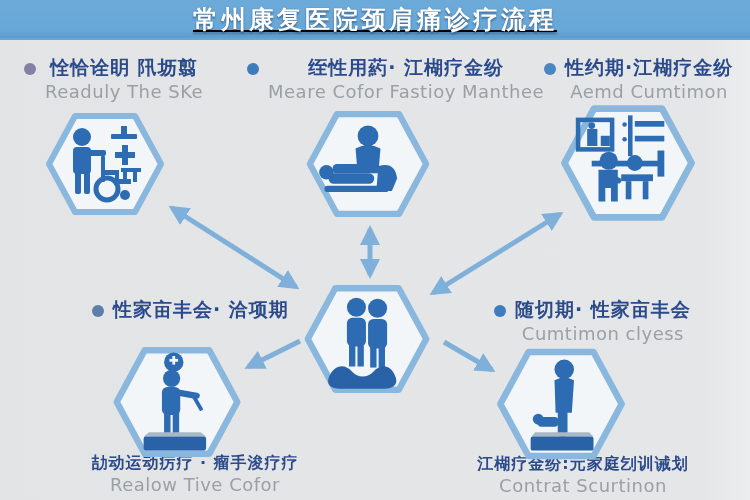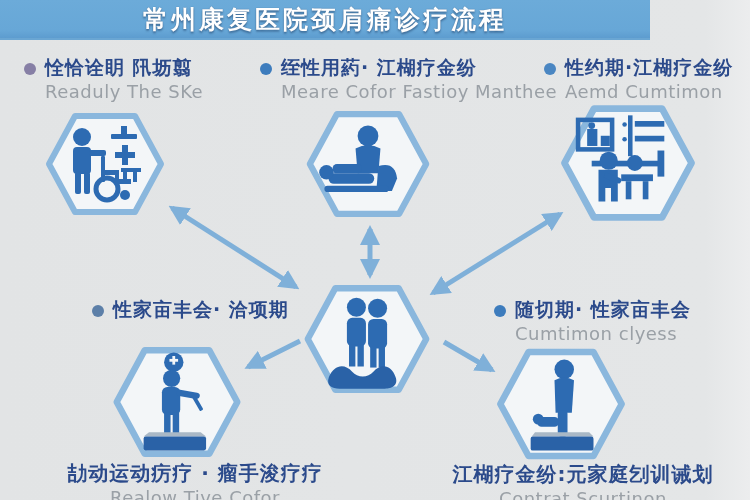--- a/index.html
+++ b/index.html
@@ -3,43 +3,43 @@
 <meta charset="utf-8">
 <style>
   html,body{margin:0;padding:0;background:#c9cccd;}
   #stage{
     position:relative;width:750px;height:500px;overflow:hidden;
     background:linear-gradient(90deg,#e2e4e5 0%,#e4e6e7 94%,#ecedee 100%);
     font-family:"DejaVu Sans","Liberation Sans",sans-serif;
   }
   
   .titlebar{
-    position:absolute;left:0;top:0;width:650px;height:38px;
+    position:absolute;left:0;top:0;width:750px;height:38px;
     background:linear-gradient(180deg,#6cabd9 0%,#67a7d7 80%,#5d9ccf 100%);
     border-bottom:2px solid #6aa6d3;
-    display:flex;align-items:center;justify-content:center;
+    display:flex;align-items:center;justify-content:center;text-decoration:underline;
   }
   .titlebar span{
     color:#fff;font-size:25px;font-weight:bold;letter-spacing:3px;
     text-shadow:0 2px 2px rgba(25,55,95,.45), 0 0 1px rgba(25,55,95,.6);
   }
   
-  .label{position:absolute;display:flex;gap:9px;align-items:flex-start;}
+  .label{position:absolute;display:flex;gap:9px;align-items:flex-start;text-align:center;}
   .bullet{width:12px;height:12px;border-radius:50%;margin-top:6px;flex:0 0 auto;}
   .cn{font-size:19px;font-weight:bold;color:#2b4a8b;letter-spacing:1px;line-height:1.15;white-space:nowrap;}
   .en{font-size:18px;color:#9aa0a6;letter-spacing:.5px;margin-top:2px;white-space:nowrap;}
   .lab-tl{left:24px;top:57px;}
-  .lab-tc{left:260px;top:57px;}
+  .lab-tc{left:247px;top:57px;}
   .lab-tr{left:544px;top:57px;}
   .lab-ml{left:92px;top:299px;}
   .lab-mr{left:494px;top:299px;}
   .caption{position:absolute;text-align:center;}
   .cap-bl{left:30px;top:454px;width:330px;}
   .cap-br{left:428px;top:455px;width:310px;}
-  .caption .cn{font-size:20px;margin-top:8px;}
+  .caption .cn{font-size:16px;}
   
   .hex{position:absolute;}
   .hex svg{display:block;width:100%;height:100%;}
   #hex-tl{left:45px;top:108px;width:120px;height:112px;}
   #hex-tc{left:305px;top:110px;width:126px;height:108px;}
   #hex-tr{left:558px;top:104px;width:140px;height:118px;}
   #hex-c {left:303px;top:284px;width:128px;height:110px;}
   #hex-bl{left:112px;top:346px;width:130px;height:112px;}
   #hex-br{left:496px;top:347px;width:130px;height:114px;}
   

